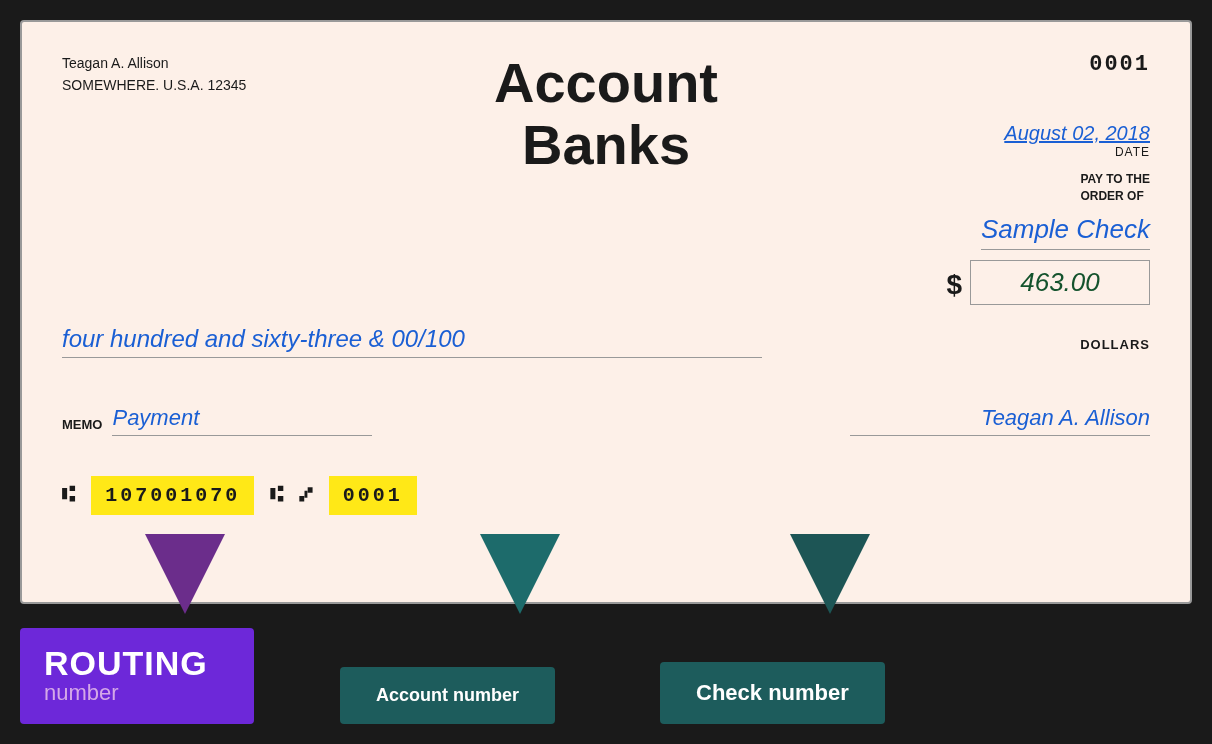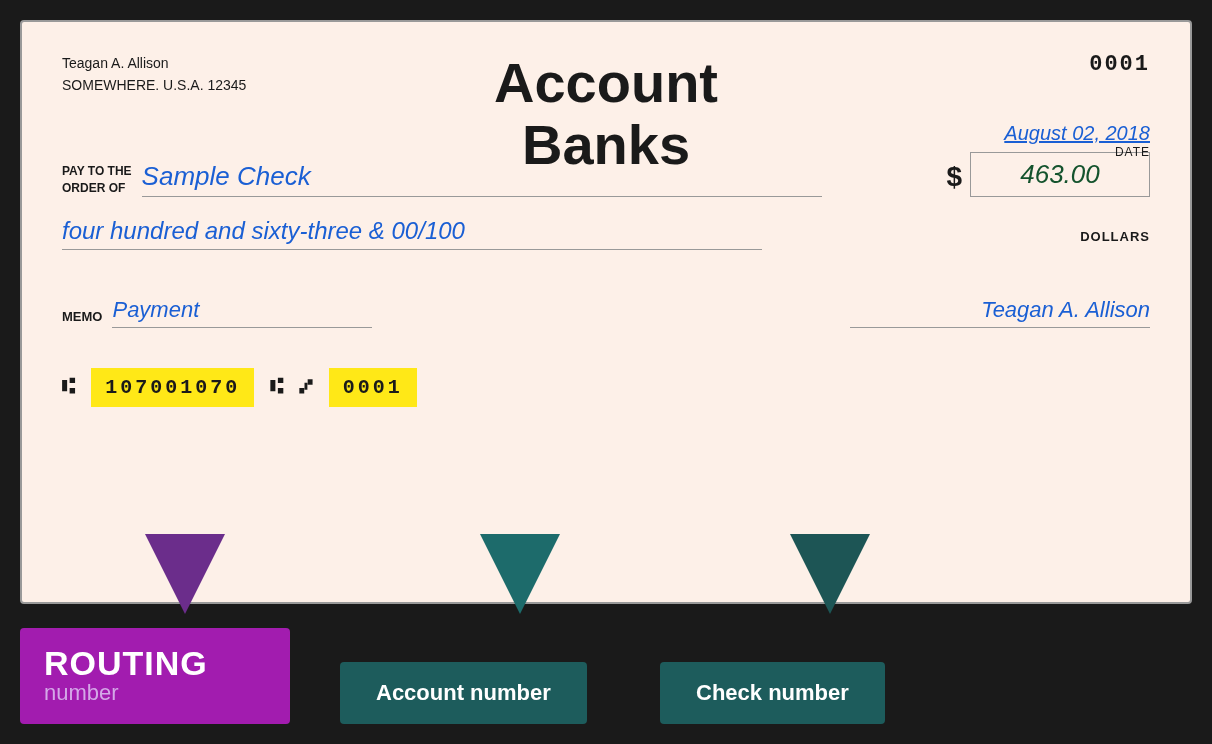--- a/index.html
+++ b/index.html
@@ -75,24 +75,25 @@
 
     .date-label {
       font-size: 12px;
       color: #1a1a1a;
       text-align: right;
       letter-spacing: 1px;
     }
 
     
     .pay-to-section {
-      margin-top: 55px;
+      margin-top: 74px;
       display: flex;
       align-items: flex-end;
       gap: 10px;
+      flex-direction: column;
     }
 
     .pay-to-label {
       font-size: 12px;
       color: #1a1a1a;
       line-height: 1.4;
       white-space: nowrap;
       font-weight: bold;
     }
 
@@ -277,22 +278,22 @@
       height: 0;
       border-left: 40px solid transparent;
       border-right: 40px solid transparent;
       border-top: 80px solid #1d5555;
     }
 
     .routing-label-box {
       position: absolute;
       bottom: 20px;
       left: 20px;
-      width: 270px;
-      background: #a21caf;
+      width: 234px;
+      background: #6d28d9;
       padding: 18px 24px;
       border-radius: 4px;
     }
 
     .routing-label-title {
       font-size: 34px;
       font-weight: bold;
       color: #fff;
       letter-spacing: 1px;
       line-height: 1;
@@ -307,21 +308,21 @@
     .account-label-box {
       position: absolute;
       bottom: 20px;
       left: 340px;
       background: #1d5c5c;
       padding: 18px 36px;
       border-radius: 4px;
     }
 
     .account-label-text {
-      font-size: 22px;
+      font-size: 18px;
       font-weight: bold;
       color: #fff;
     }
 
     .checknumber-label-box {
       position: absolute;
       bottom: 20px;
       left: 660px;
       background: #1d5c5c;
       padding: 18px 36px;

